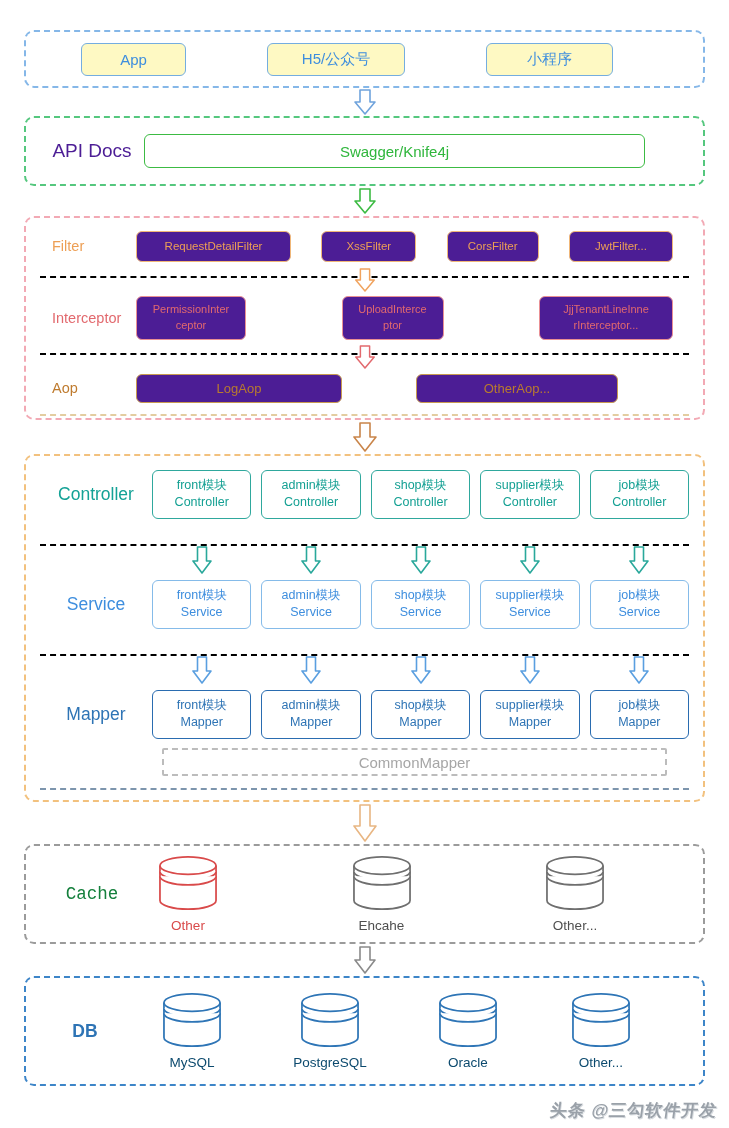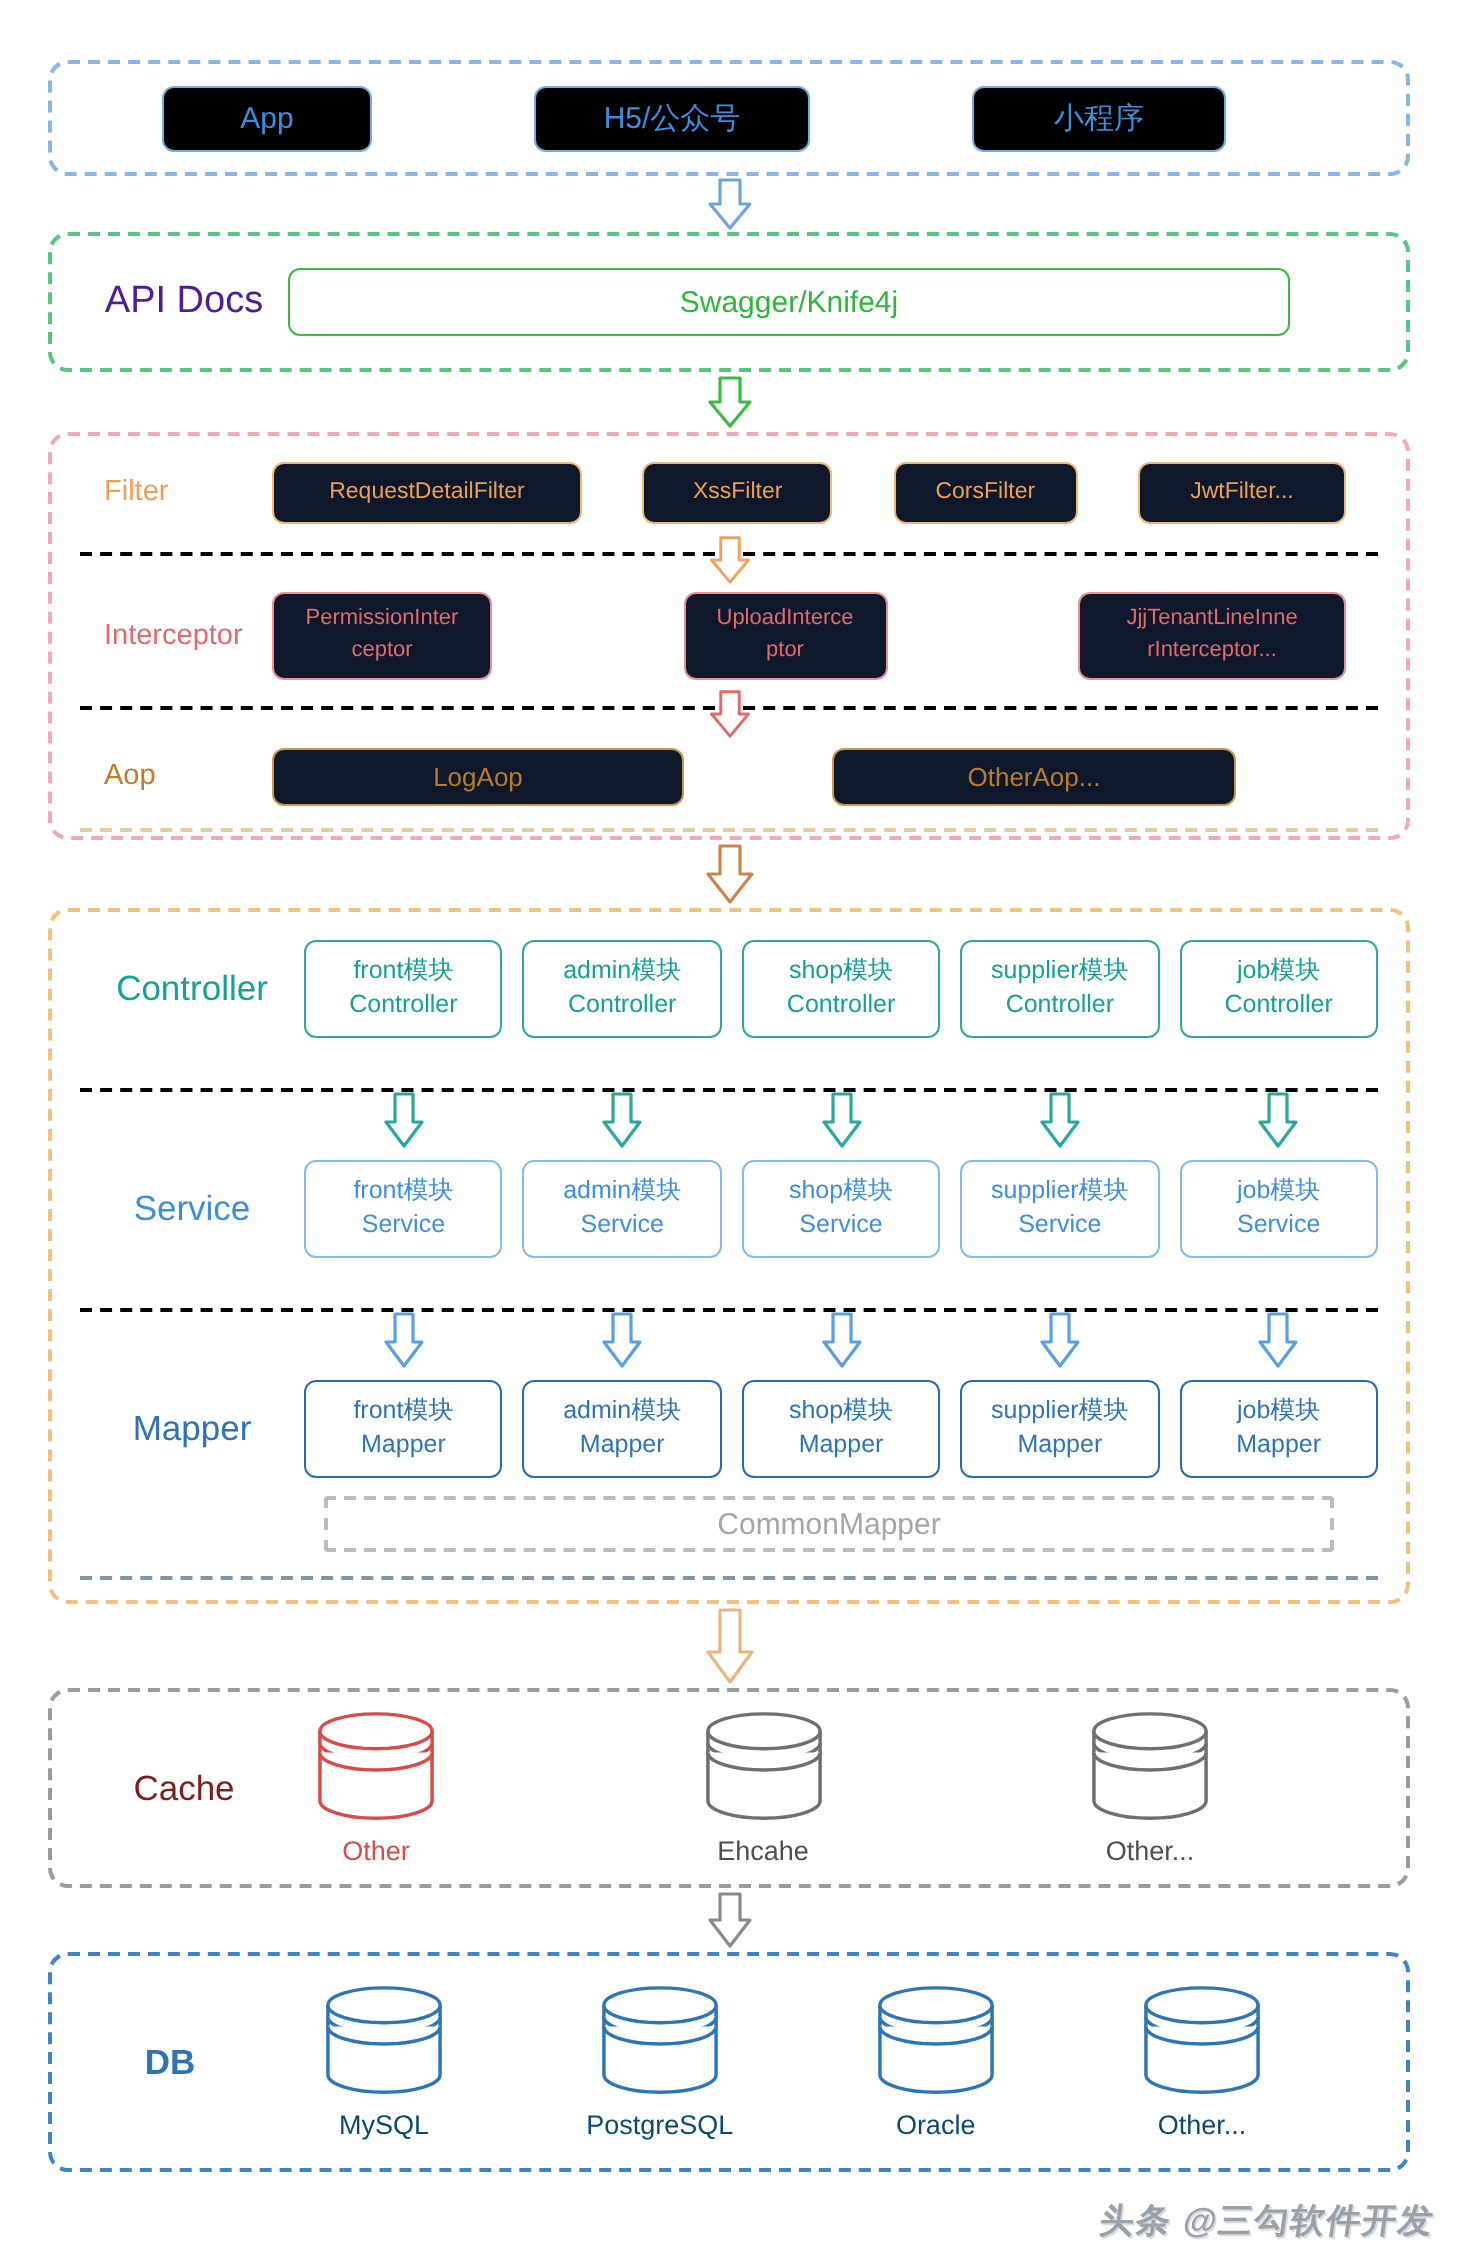--- a/index.html
+++ b/index.html
@@ -8,38 +8,38 @@
   .sec { margin:0 24px; border-radius:10px; position:relative; }
 
   
   .arr path { fill:#fff; stroke:currentColor; stroke-width:1.6; stroke-linejoin:round; }
   .gap { display:flex; justify-content:center; align-items:center; }
 
   
   .sec-clients { height:58px; border:2px dashed #85b7e8; display:flex; align-items:center;
                  justify-content:space-between; padding:0 90px 0 55px; }
   .client-btn { height:33px; display:flex; align-items:center; justify-content:center;
-                border:1px solid #74ade0; border-radius:6px; color:#3e8ede; font-size:15px; background:#000000; }
+                border:1px solid #74ade0; border-radius:6px; color:#3e8ede; font-size:15px; background:#fef9c3; }
   .cb-0 { width:105px; } .cb-1 { width:138px; } .cb-2 { width:127px; }
   .gap-1 { height:28px; color:#6fa3dc; }
 
   
   .sec-api { height:70px; border:2px dashed #55c77e; display:flex; align-items:center; padding:0 58px 0 14px; }
   .api-label { width:104px; text-align:center; color:#4c1d95; font-size:19px; }
   .api-box { flex:1; height:34px; display:flex; align-items:center; justify-content:center;
              border:1.5px solid #3cbb43; border-radius:6px; color:#2fb63c; font-size:15px; background:#fff; }
   .gap-2 { height:30px; color:#3cbb43; }
 
   
   .sec-web { height:204px; border:2px dashed #f2a9b4; padding:8px 14px 0; }
   .wrow { display:flex; align-items:center; }
   .wlabel { width:96px; font-size:14.5px; padding-left:12px; }
   .wboxes { flex:1; display:flex; justify-content:space-between; align-items:center; padding-right:16px; }
   .wbox { display:flex; flex-direction:column; align-items:center; justify-content:center;
-          border-radius:6px; background:#0f172a; text-align:center; }
+          border-radius:6px; background:#4c1d95; text-align:center; }
   .row-filter { height:40px; }
   .lab-filter { color:#ed9f55; }
   .box-filter { height:31px; font-size:11.5px; color:#ed9f55; border:1px solid #f0b778; }
   .bf-0{width:155px;} .bf-1{width:95px;} .bf-2{width:92px;} .bf-3{width:104px;}
   .row-inter { height:50px; }
   .lab-inter { color:#e2696e; }
   .box-inter { height:44px; font-size:11px; line-height:1.45; color:#e2696e; border:1px solid #ea9094; }
   .bi-0{width:110px;} .bi-1{width:102px;} .bi-2{width:90px;} .bi-3{width:134px;}
   .row-aop { height:36px; }
   .lab-aop { color:#bf7b2f; }
@@ -72,21 +72,21 @@
   .arr-teal { color:#2aa89b; } .arr-blue { color:#5a9fe0; }
   .common-row { margin:6px 22px 0 122px; }
   .common-box { height:28px; border:2px dashed #bcbcbc; border-radius:2px; display:flex;
                 align-items:center; justify-content:center; color:#a6a6a6; font-size:15px; background:#fff; }
   .endline2 { margin-top:12px; border-top:2px dashed #7d95ad; }
   .gap-4 { height:42px; color:#e8b683; }
 
   
   .cyl-sec { display:flex; align-items:center; }
   .sec-cache { height:100px; border:2px dashed #9b9b9b; padding:0 96px 0 14px; }
-  .cache-label { width:104px; text-align:center; color:#7f1d1d; font-size:17.5px; }
+  .cache-label { width:104px; text-align:center; color:#15803d; font-size:17.5px;font-family:Liberation Mono, monospace; }
   .cyl-items { flex:1; display:flex; justify-content:space-between; align-items:center; padding-left:12px; }
   .cyl-item { display:flex; flex-direction:column; align-items:center; }
   .cyl-item .cap { margin-top:5px; font-size:13.5px; }
   .cyl svg { display:block; }
   .cyl path, .cyl ellipse { fill:#fff; stroke-width:1.8; }
   .cyl-gray path, .cyl-gray ellipse { stroke:#6f6f6f; }
   .cyl-red  path, .cyl-red  ellipse { stroke:#d94a4a; }
   .cyl-blue path, .cyl-blue ellipse { stroke:#2e75b6; }
   .cap-red { color:#d94a4a; } .cap-gray { color:#4f4f4f; } .cap-blue { color:#0c4a6e; }
   .gap-5 { height:32px; color:#8a8a8a; }

